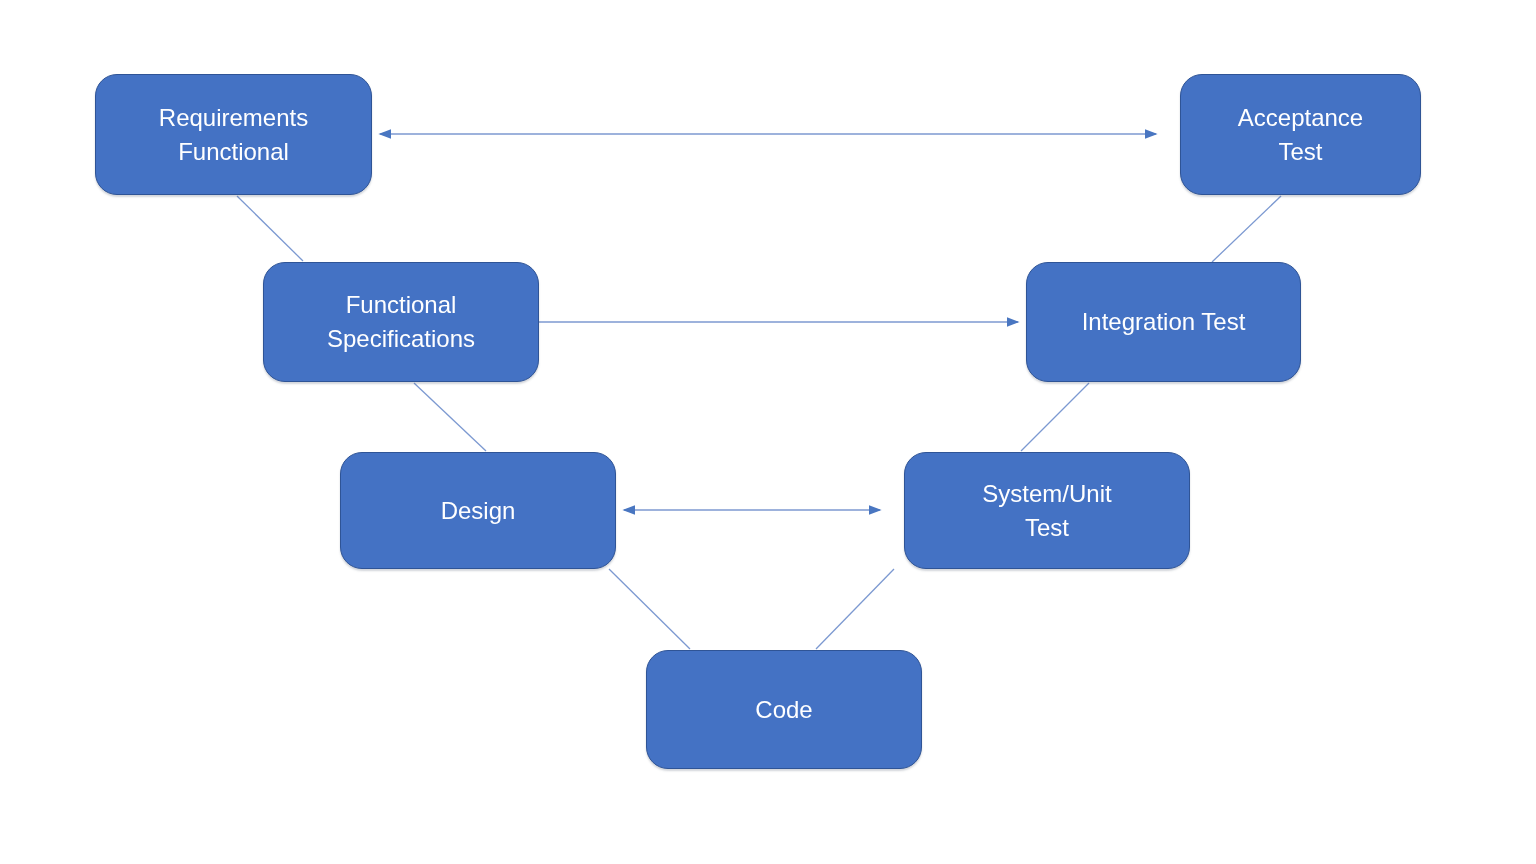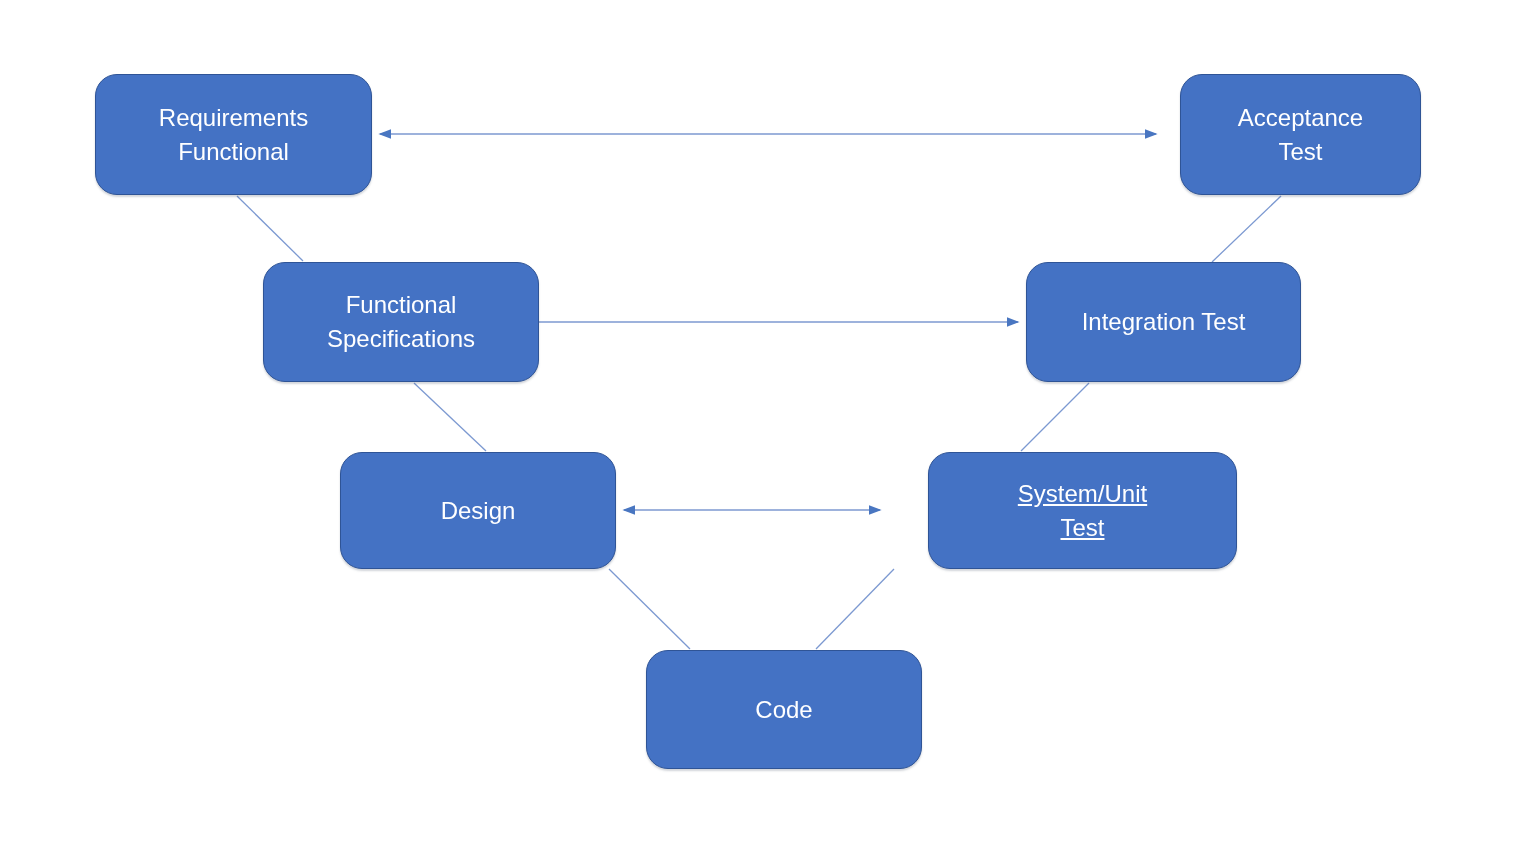--- a/index.html
+++ b/index.html
@@ -51,21 +51,21 @@
   }
   .node .line { display: block; }
   .node .line:empty { display: none; }
 
   
   #node-requirements-gathering   { left:  95px; top:  74px; width: 277px; height: 121px; }
   #node-acceptance-test          { left: 1180px; top:  74px; width: 241px; height: 121px; }
   #node-functional-specifications{ left: 234px; top: 262px; width: 276px; height: 120px; margin-left: 29px; }
   #node-integration-test         { left: 1026px; top: 262px; width: 275px; height: 120px; }
   #node-design                   { left: 340px; top: 452px; width: 276px; height: 117px; }
-  #node-system-unit-test         { left: 928px; top: 452px; width: 309px; height: 117px; text-decoration: underline; }
+  #node-system-unit-test         { left: 904px; top: 452px; width: 286px; height: 117px; }
   #node-code                     { left: 646px; top: 650px; width: 276px; height: 119px; }
 </style>
 </head>
 <body>
 
 <div class="canvas">
 
   <svg class="connectors" viewBox="0 0 1536 864" xmlns="http://www.w3.org/2000/svg">
     <defs>
       <marker id="arrow" viewBox="0 0 8 6" refX="7" refY="3" markerWidth="8" markerHeight="6" orient="auto-start-reverse">

